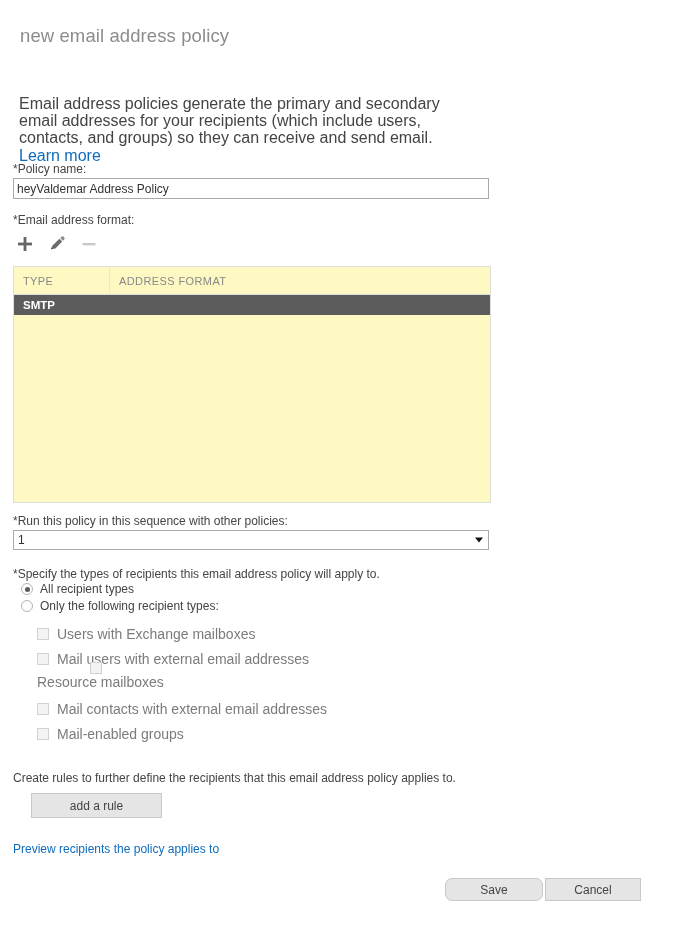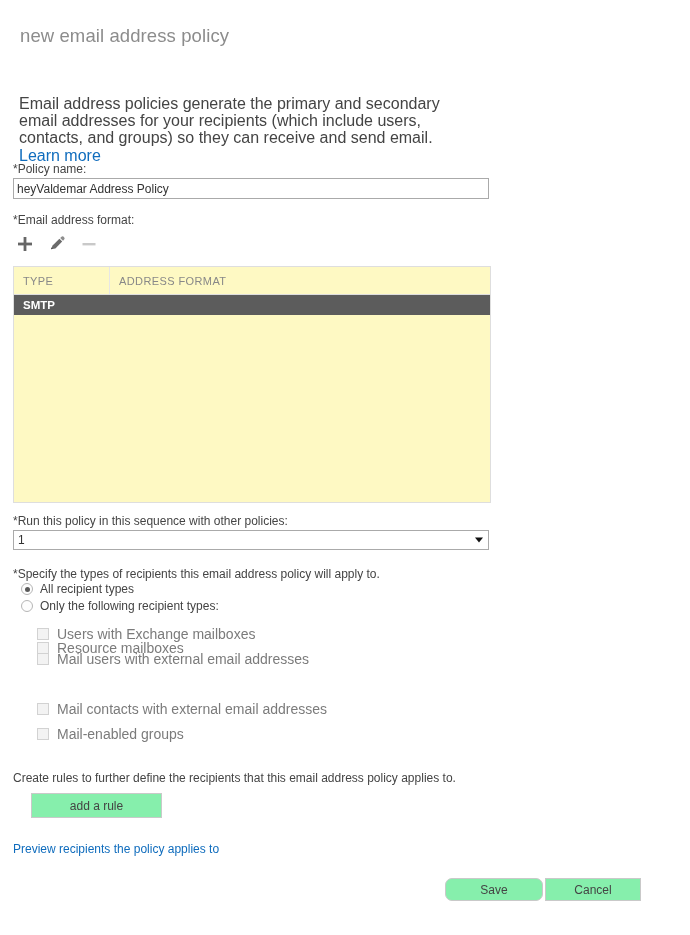--- a/index.html
+++ b/index.html
@@ -234,21 +234,21 @@
   .check-label {
     font-size: 14px;
     color: #7b7b7b;
     white-space: nowrap;
   }
 
   
   .btn {
     box-sizing: border-box;
     border: 1px solid #c9c9c9;
-    background: #86efac;
+    background: #e5e5e5;
     font-family: "Liberation Sans", sans-serif;
     font-size: 12px;
     color: #444444;
     cursor: pointer;
     display: flex;
     align-items: center;
     justify-content: center;
     padding: 0;
   }
 
@@ -348,21 +348,21 @@
   </div>
 
   <div class="check-row" style="top:626px;">
     <span class="checkbox"></span>
     <span class="check-label">Users with Exchange mailboxes</span>
   </div>
   <div class="check-row" style="top:651px;">
     <span class="checkbox"></span>
     <span class="check-label">Mail users with external email addresses</span>
   </div>
-  <div class="check-row" style="top:640px;">
+  <div class="check-row" style="top:662px;flex-direction:column;">
     <span class="checkbox"></span>
     <span class="check-label">Resource mailboxes</span>
   </div>
   <div class="check-row" style="top:701px;">
     <span class="checkbox"></span>
     <span class="check-label">Mail contacts with external email addresses</span>
   </div>
   <div class="check-row" style="top:726px;">
     <span class="checkbox"></span>
     <span class="check-label">Mail-enabled groups</span>

